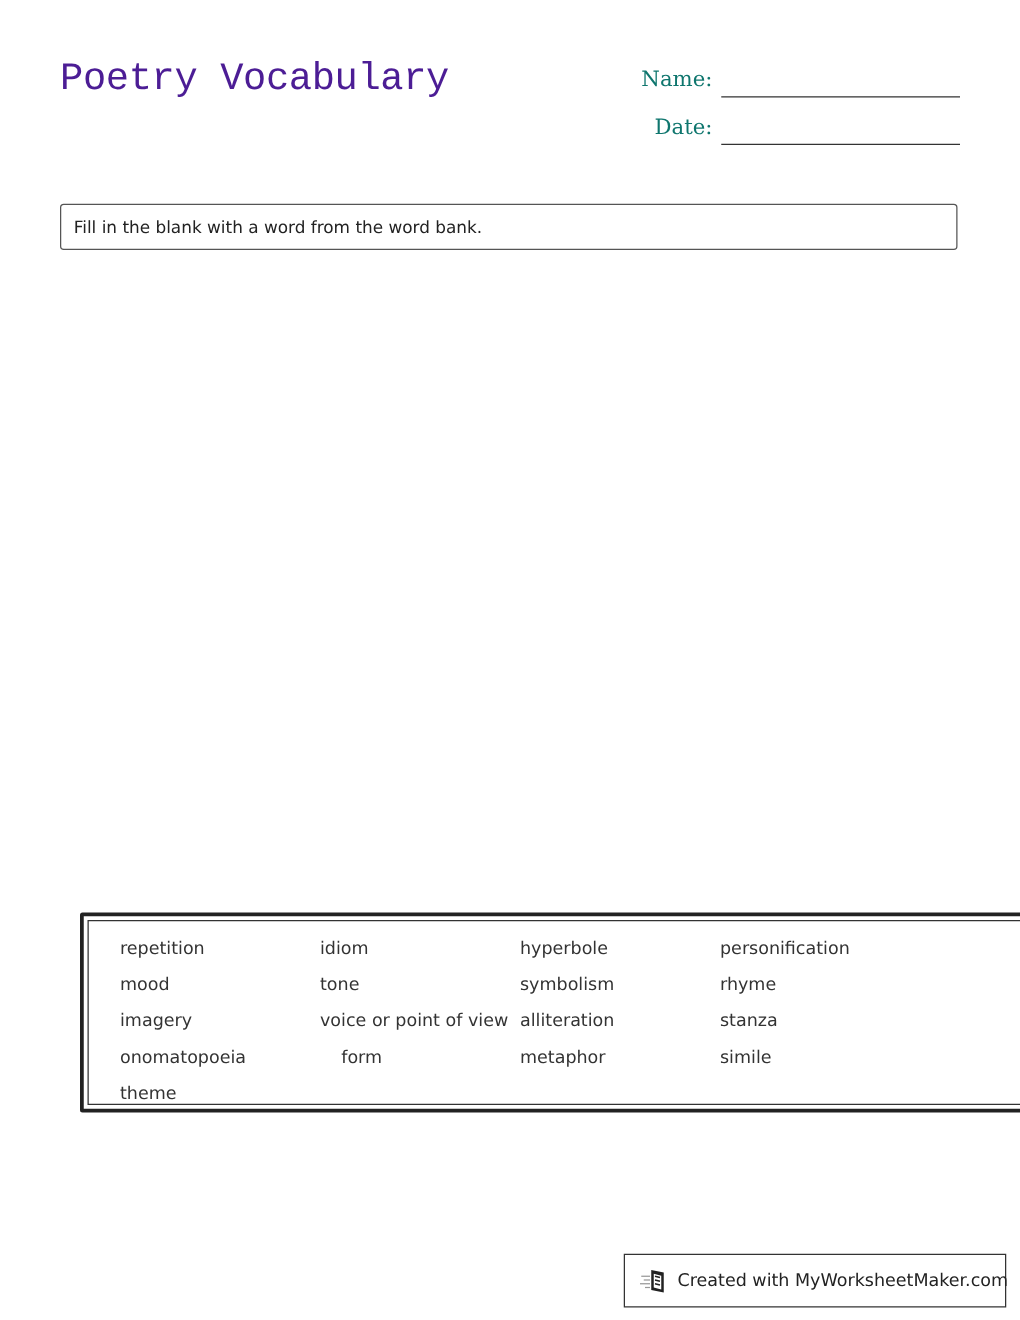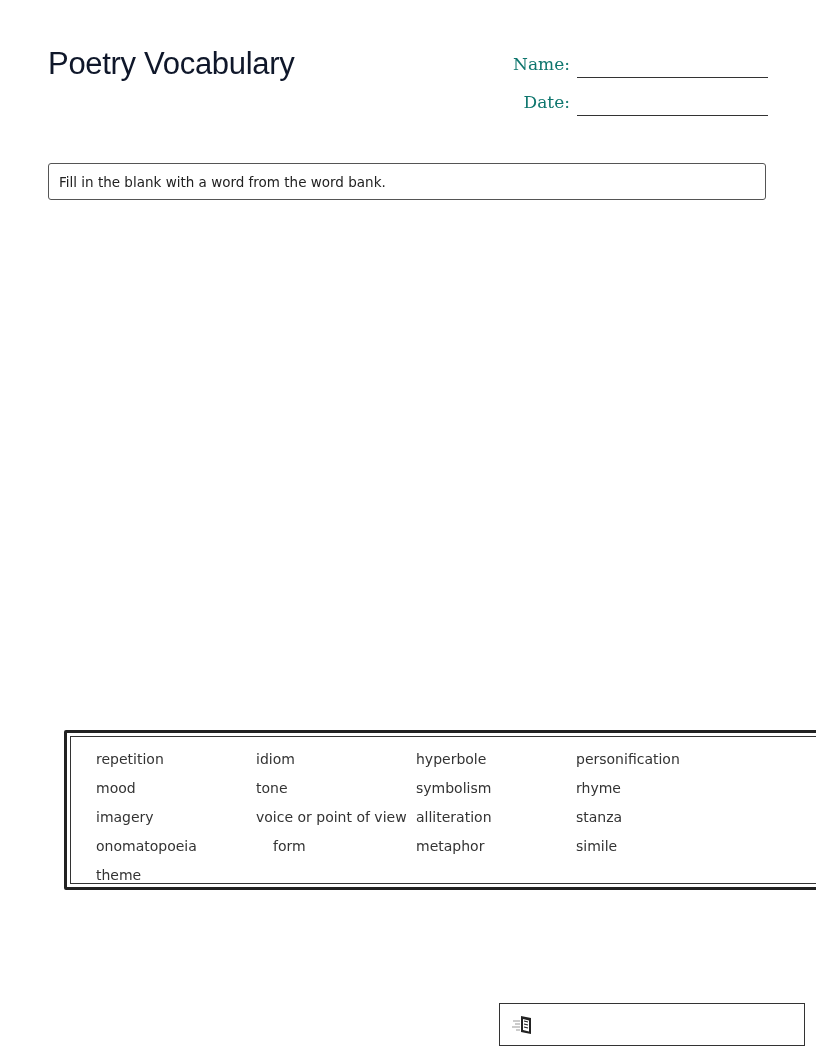--- a/index.html
+++ b/index.html
@@ -1,20 +1,20 @@
 <!DOCTYPE html>
 <html><head>
   <meta charset="utf-8">
   <style>
     html, body { margin: 0; padding: 0; background: #ffffff; }
     body { width: 816px; height: 1056px; position: relative; overflow: hidden; color: #222; }
     .title {
       position: absolute; left: 48px; top: 46px;
-      font-family: Liberation Sans, sans-serif; font-size: 31px; font-weight: normal;
-      color: #0f172a; letter-spacing: -0.3px;
+      font-family: Liberation Mono, monospace; font-size: 31px; font-weight: normal;
+      color: #4c1d95; letter-spacing: -0.3px;
     }
     .field-row { position: absolute; left: 500px; width: 268px; height: 30px; }
     .field-label {
       position: absolute; right: 198px; bottom: 4px;
       font-family: "DejaVu Serif", serif; font-size: 17px; color: #0f766e; white-space: nowrap;
     }
     .field-line {
       position: absolute; left: 77px; right: 0; bottom: 0; border-bottom: 1.5px solid #333;
     }
     .instructions {
@@ -95,13 +95,14 @@
         <line x1="1" y1="7" x2="8" y2="7"></line>
         <line x1="3" y1="10" x2="8" y2="10"></line>
         <line x1="0" y1="13" x2="8" y2="13"></line>
         <line x1="4" y1="16" x2="8" y2="16"></line>
       </g>
       <path d="M9 2 L19 4 L19 20 L9 18 Z" fill="#222"></path>
       <path d="M11 5 L17 6.5 L17 17.5 L11 16 Z" fill="#fff"></path>
       <path d="M12 7 L16 8 M12 10 L16 11 M12 13 L16 14" stroke="#222" stroke-width="1.2"></path>
     </svg>
   </span>
+  <span class="credit-text">Created with MyWorksheetMaker.com</span>
 </div>
 
 </body></html>

